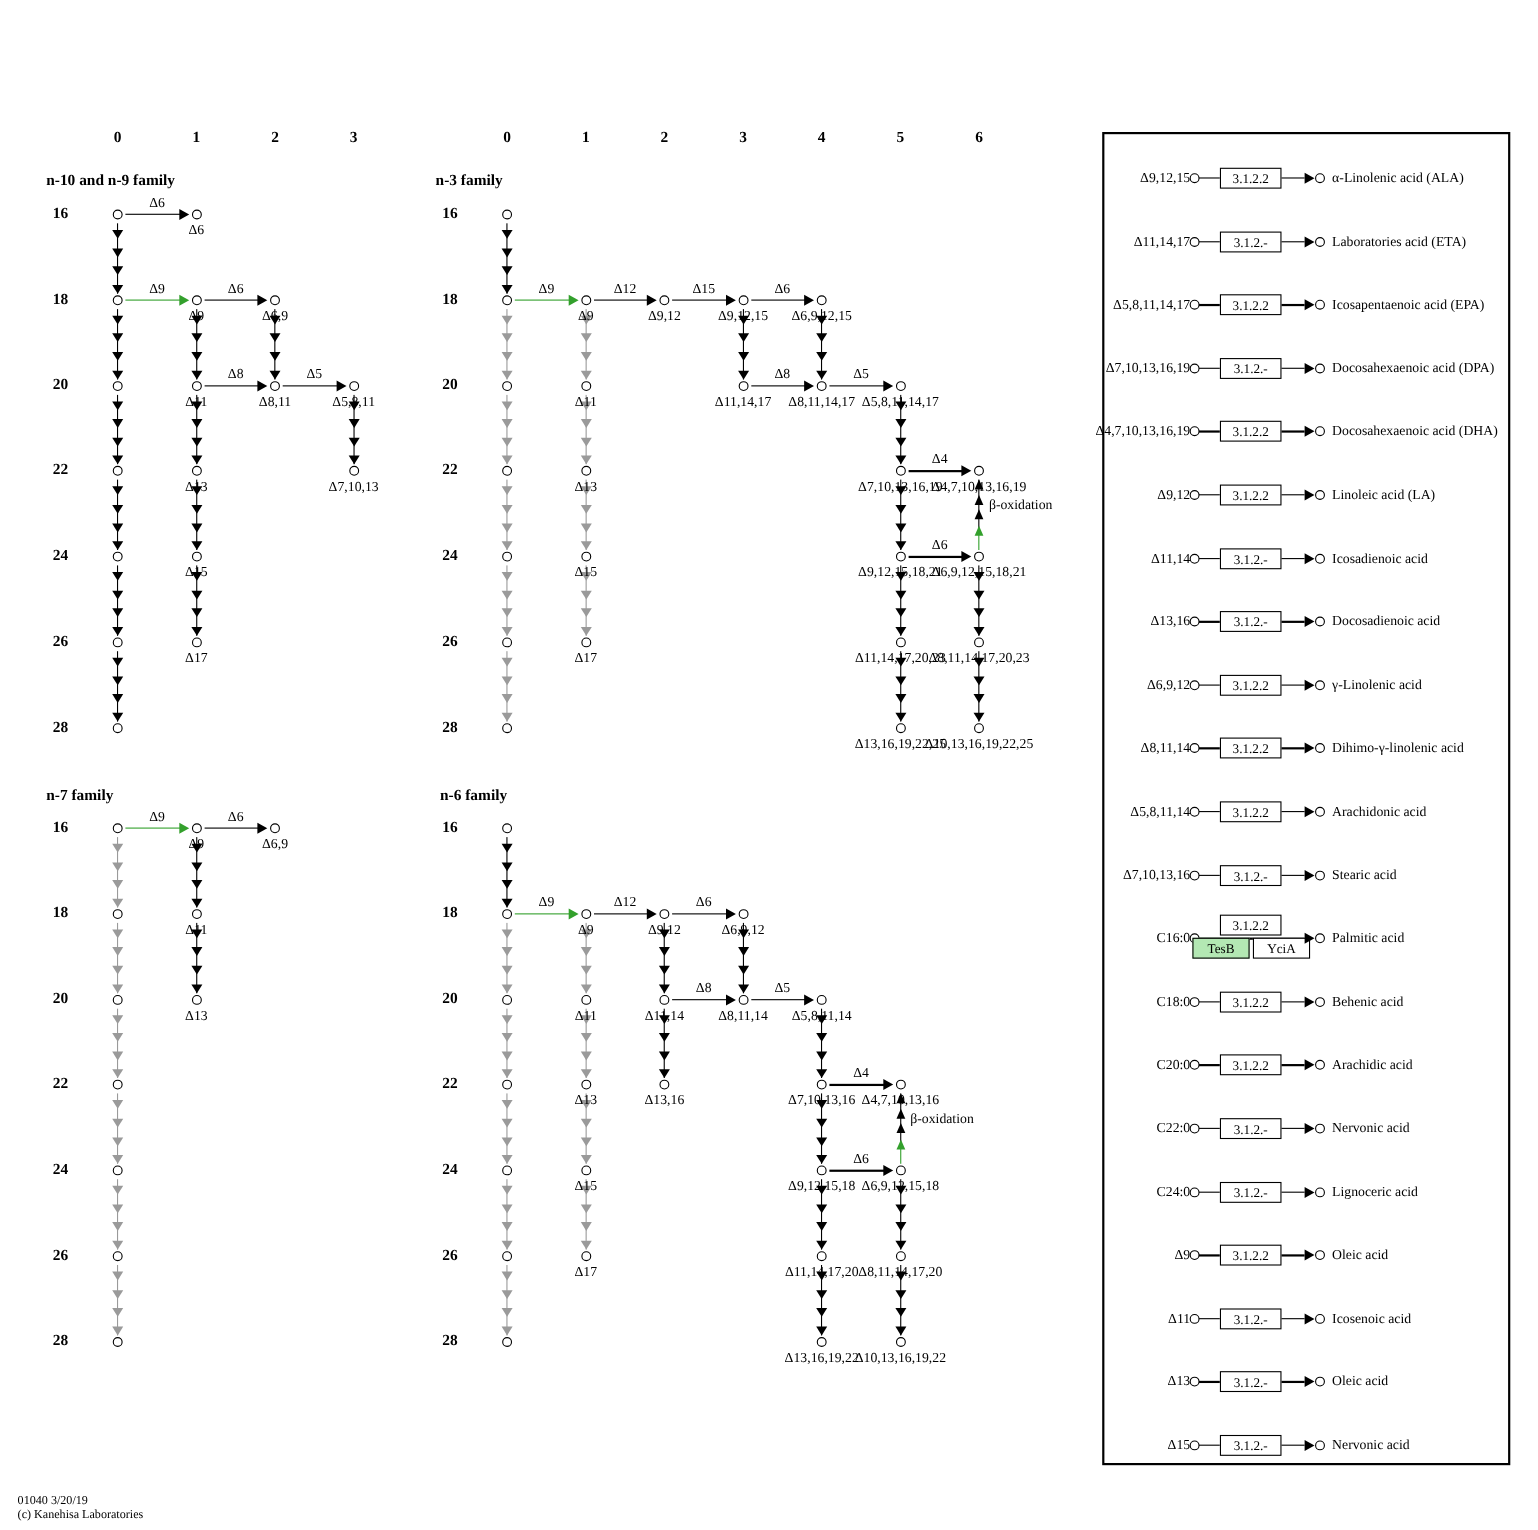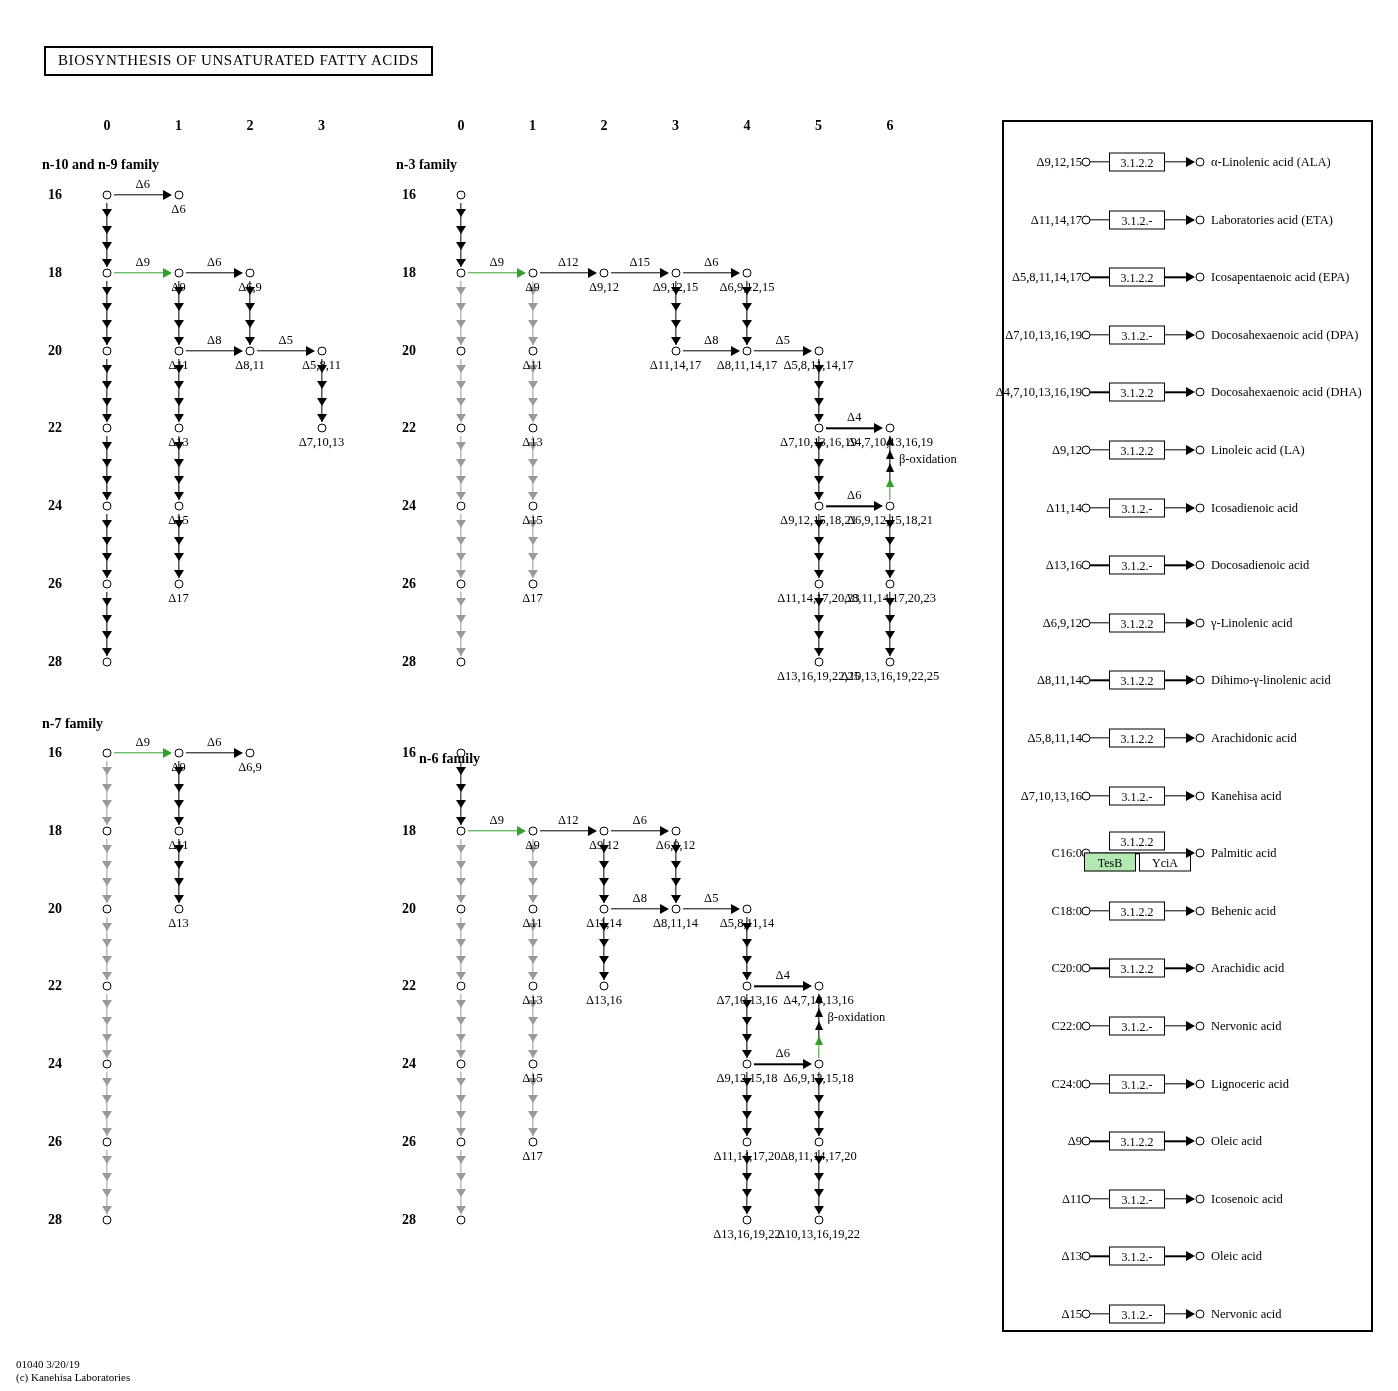--- a/index.html
+++ b/index.html
@@ -66,21 +66,20 @@
   .lname{position:absolute;font-size:12.5px;white-space:nowrap;transform:translateY(-50%);}
 
   
   .footer{position:absolute;left:16px;top:1358px;font-size:11px;line-height:13px;white-space:pre;}
 </style>
 </head>
 <body>
 
 <div class="canvas">
 
-  <div class="title-box">BIOSYNTHESIS  OF  UNSATURATED  FATTY  ACIDS</div>
 
   <div id="grid-layer">
       <div class="colhdr" style="left: 107px; top: 126px;">0</div>
       <div class="colhdr" style="left: 178.5px; top: 126px;">1</div>
       <div class="colhdr" style="left: 250px; top: 126px;">2</div>
       <div class="colhdr" style="left: 321.5px; top: 126px;">3</div>
       <div class="colhdr" style="left: 461px; top: 126px;">0</div>
       <div class="colhdr" style="left: 532.5px; top: 126px;">1</div>
       <div class="colhdr" style="left: 604px; top: 126px;">2</div>
       <div class="colhdr" style="left: 675.5px; top: 126px;">3</div>
@@ -541,21 +540,21 @@
       <div class="node" style="left: 107px; top: 830.8px;"></div>
       <div class="node" style="left: 178.5px; top: 830.8px;"></div>
       <div class="ncap" style="left: 178.5px; top: 837.8px;">Δ11</div>
       <div class="node" style="left: 107px; top: 908.6px;"></div>
       <div class="node" style="left: 178.5px; top: 908.6px;"></div>
       <div class="ncap" style="left: 178.5px; top: 915.6px;">Δ13</div>
       <div class="node" style="left: 107px; top: 986.4px;"></div>
       <div class="node" style="left: 107px; top: 1064.2px;"></div>
       <div class="node" style="left: 107px; top: 1142px;"></div>
       <div class="node" style="left: 107px; top: 1219.8px;"></div>
-      <div class="famlabel" style="left: 419px; top: 716px; margin-top: 35px;">n-6 family</div>
+      <div class="famlabel" style="left: 400px; top: 716px;">n-6 family</div>
       <div class="rowlabel" style="left: 409px; top: 753px;">16</div>
       <div class="rowlabel" style="left: 409px; top: 830.8px;">18</div>
       <div class="rowlabel" style="left: 409px; top: 908.6px;">20</div>
       <div class="rowlabel" style="left: 409px; top: 986.4px;">22</div>
       <div class="rowlabel" style="left: 409px; top: 1064.2px;">24</div>
       <div class="rowlabel" style="left: 409px; top: 1142px;">26</div>
       <div class="rowlabel" style="left: 409px; top: 1219.8px;">28</div>
       <div class="vchain" style="left: 461px; top: 761px; width: 12px; height: 63.8px;">
         <div class="vline" style="height: 63.8px;"></div>
         <div class="chev" style="top: 6px;"></div>
@@ -893,21 +892,21 @@
           <div class="lname" style="left: 207px; top: 13px;">Arachidonic acid</div>
         </div>
         <div class="lrow" style="left: 0px; top: 660.6px; width: 369px;">
           <div class="llabel" style="right: 291px;">Δ7,10,13,16</div>
           <div class="lcircle" style="left: 82px; top: 13px;"></div>
           <div class="lline" style="left: 86px; top: 13px; width: 19px;"></div>
           <div class="ecbox" style="left: 133px; top: 13px; width: 56px; height: 19px; line-height: 17px;">3.1.2.-</div>
           <div class="lline" style="left: 161px; top: 13px; width: 21px;"></div>
           <div class="lhead" style="left: 182px; top: 13px;"></div>
           <div class="lcircle" style="left: 196px; top: 13px;"></div>
-          <div class="lname" style="left: 207px; top: 13px;">Kanehisa acid</div>
+          <div class="lname" style="left: 207px; top: 13px;">Stearic acid</div>
         </div>
         <div class="lrow" style="left: 0px; top: 718.2px; width: 369px;">
           <div class="llabel" style="right: 291px;">C16:0</div>
           <div class="lcircle" style="left: 82px; top: 13px;"></div>
           <div class="lline" style="left: 86px; top: 13px; width: 96px;"></div>
           <div class="ecbox" style="left: 133px; top: 1px; width: 56px; height: 19px; line-height: 17px;">3.1.2.2</div>
           <div class="ecbox green" style="left: 106px; top: 22px; width: 52px; height: 19px; line-height: 17px;">TesB</div>
           <div class="ecbox" style="left: 161px; top: 22px; width: 52px; height: 19px; line-height: 17px;">YciA</div>
           <div class="lhead" style="left: 182px; top: 13px;"></div>
           <div class="lcircle" style="left: 196px; top: 13px;"></div>

